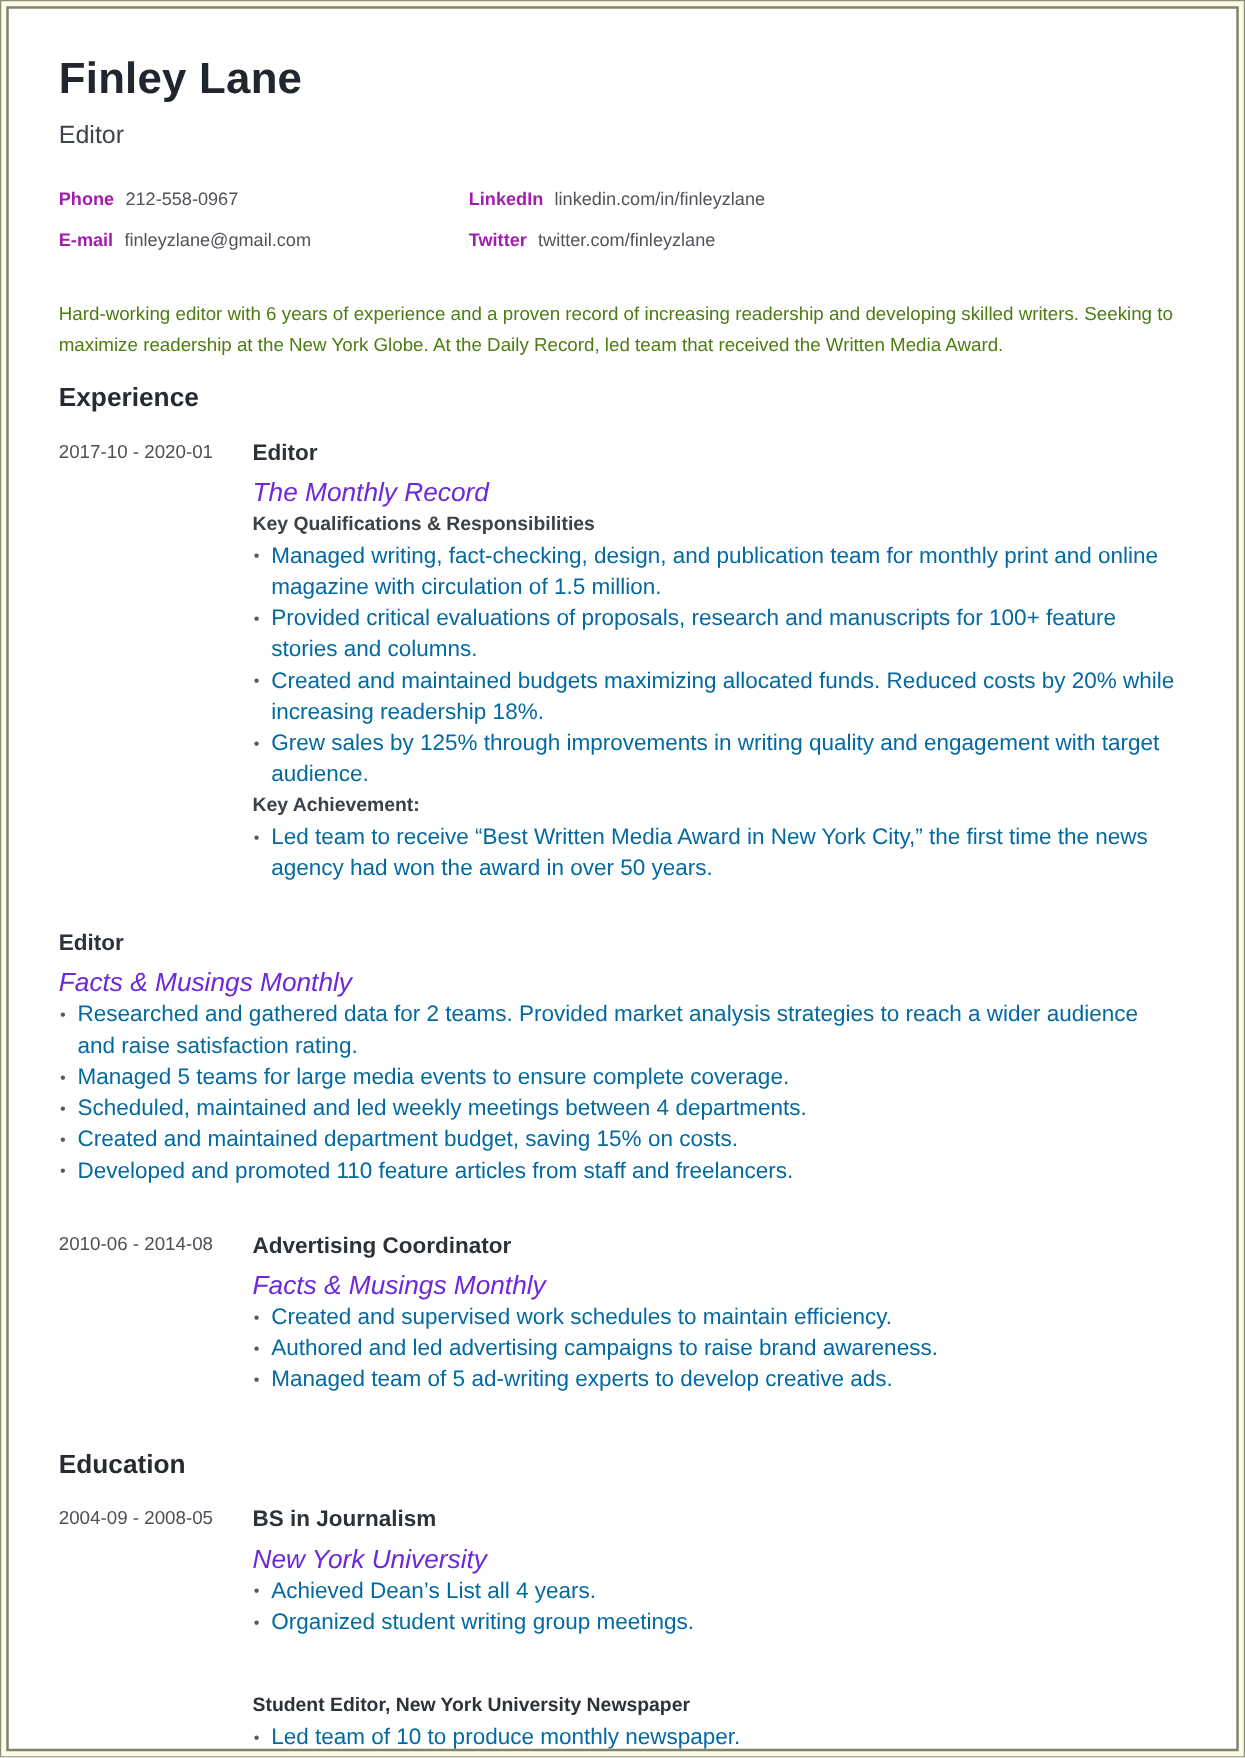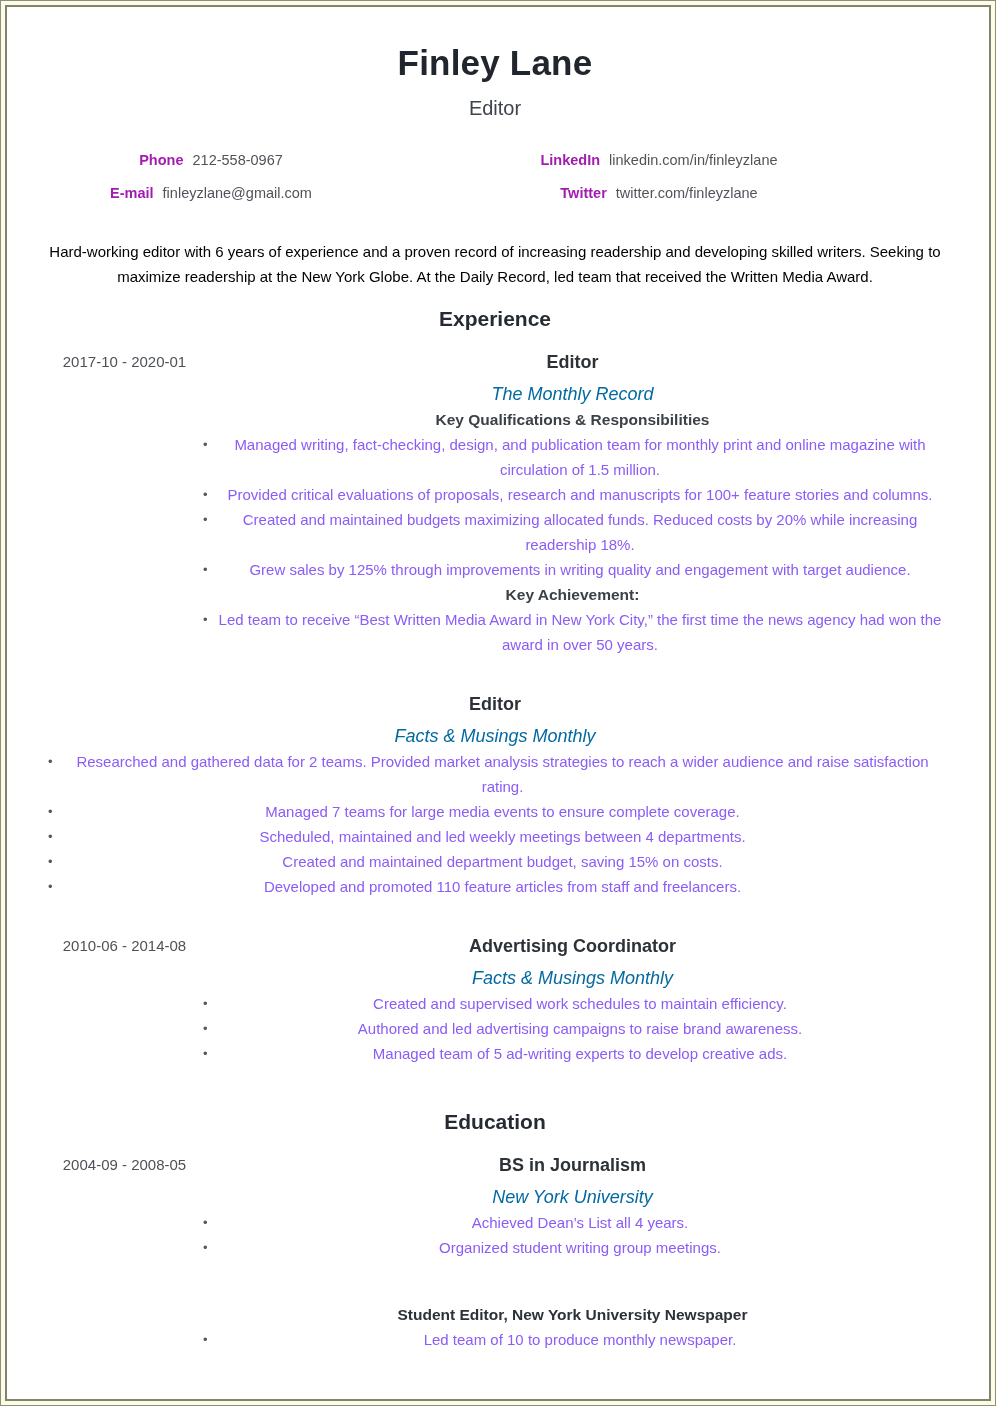--- a/index.html
+++ b/index.html
@@ -14,21 +14,20 @@
     background: #fcfce9;
     border: 1px solid #8e8e79;
     padding: 4px;
   }
   .inner {
     width: 100%; height: 100%;
     background: #ffffff;
     border: 2px solid #83836b;
     padding: 36px 46px 0 40px;
     overflow: hidden;
-    text-align: center;
   }
   
   .name {
     margin: 0;
     font-size: 35px;
     font-weight: bold;
     color: #21262e;
     letter-spacing: 0.2px;
   }
   .job-subtitle {
@@ -44,21 +43,21 @@
     row-gap: 13px;
   }
   .contact-cell { font-size: 14.5px; line-height: 20px; }
   .clabel { font-weight: bold; color: #a21caf; margin-right: 9px; }
   .cvalue { color: #50545a; }
   
   .summary {
     margin-top: 36px;
     font-size: 15px;
     line-height: 25px;
-    color: #000000;
+    color: #4d7c0f;
     max-width: 910px;
   }
   
   .section-heading {
     margin-top: 18px;
     font-size: 21px;
     font-weight: bold;
     color: #252a33;
   }
   .section-heading.edu { margin-top: 44px; }
@@ -76,38 +75,38 @@
   .entry-body { flex: 1 1 auto; min-width: 0; }
   .entry-title {
     font-size: 18px;
     font-weight: bold;
     color: #2d3238;
     line-height: 22px;
   }
   .entry-title.small { font-size: 15.5px; line-height: 25px; }
   .entry-company {
     margin-top: 9px;
-    font-size: 18px;
+    font-size: 21px;
     font-style: italic;
-    color: #0369a1;
+    color: #6d28d9;
     line-height: 25px;
   }
   .entry-subhead {
     font-size: 15.5px;
     font-weight: bold;
     color: #3c4147;
     line-height: 25px;
   }
   ul.bullets { margin: 0; padding: 0; list-style: none; }
   ul.bullets li {
     position: relative;
     padding-left: 15px;
-    font-size: 15px;
-    line-height: 25px;
-    color: #8b5cf6;
+    font-size: 18px;
+    line-height: 25px;
+    color: #0369a1;
   }
   ul.bullets li::before {
     content: "\2022";
     position: absolute;
     left: 1px;
     top: 0;
     color: #55595f;
     font-size: 13px;
     line-height: 25px;
   }
@@ -160,21 +159,21 @@
           </ul>
         </div>
       </div>
 
       <div class="entry">
         <div class="entry-body">
           <div class="entry-title">Editor</div>
           <div class="entry-company">Facts &amp; Musings Monthly</div>
           <ul class="bullets">
             <li>Researched and gathered data for 2 teams. Provided market analysis strategies to reach a wider audience and raise satisfaction rating.</li>
-            <li>Managed 7 teams for large media events to ensure complete coverage.</li>
+            <li>Managed 5 teams for large media events to ensure complete coverage.</li>
             <li>Scheduled, maintained and led weekly meetings between 4 departments.</li>
             <li>Created and maintained department budget, saving 15% on costs.</li>
             <li>Developed and promoted 110 feature articles from staff and freelancers.</li>
           </ul>
         </div>
       </div>
 
       <div class="entry">
         <div class="entry-dates">2010-06 - 2014-08</div>
         <div class="entry-body">

